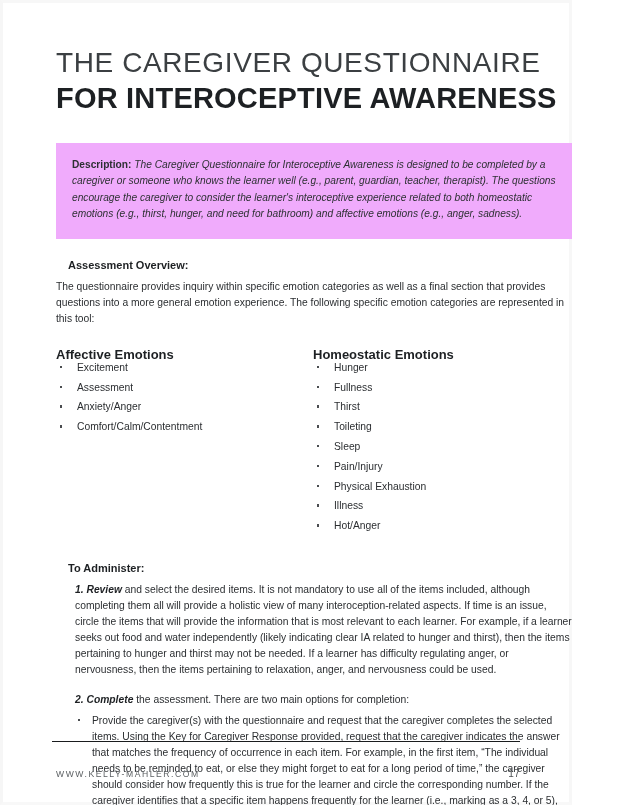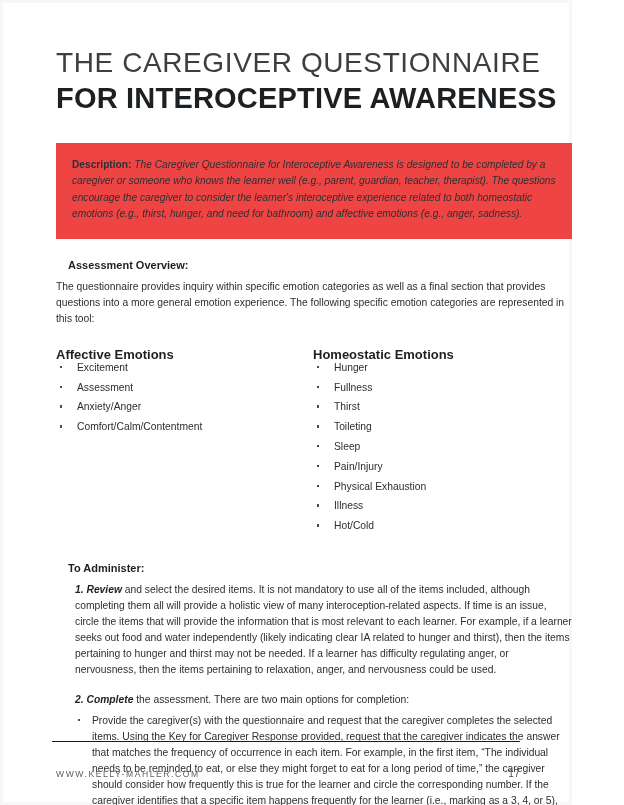--- a/index.html
+++ b/index.html
@@ -58,21 +58,21 @@
     letter-spacing: 0.2px;
     color: #1d2023;
     line-height: 1.22;
     margin-top: 1px;
     white-space: nowrap;
   }
 
   
   .description-box {
     margin-top: 26px;
-    background: #ef4444;
+    background: #f0abfc;
     padding: 14px 16px 16px 16px;
     box-sizing: border-box;
   }
   .description-text {
     font-size: 10.2px;
     line-height: 1.62;
     color: #2d3033;
     font-style: italic;
     margin: 0;
     text-align: left;
@@ -233,21 +233,21 @@
         <div class="col-heading">Homeostatic Emotions</div>
         <ul class="bullets">
           <li>Hunger</li>
           <li>Fullness</li>
           <li>Thirst</li>
           <li>Toileting</li>
           <li>Sleep</li>
           <li>Pain/Injury</li>
           <li>Physical Exhaustion</li>
           <li>Illness</li>
-          <li>Hot/Cold</li>
+          <li>Hot/Anger</li>
         </ul>
       </div>
     </div>
 
     <div class="administer-block">
       <div class="section-heading" style="margin-top:0;">To Administer:</div>
 
       <p class="step"><span class="step-label">1. Review</span><span> and select the desired items. It is not mandatory to use all of the items included, although completing them all will provide a holistic view of many interoception-related aspects. If time is an issue, circle the items that will provide the information that is most relevant to each learner. For example, if a learner seeks out food and water independently (likely indicating clear IA related to hunger and thirst), then the items pertaining to hunger and thirst may not be needed. If a learner has difficulty regulating anger, or nervousness, then the items pertaining to relaxation, anger, and nervousness could be used.</span></p>
 
       <p class="step step-two"><span class="step-label">2. Complete</span><span> the assessment. There are two main options for completion:</span></p>

